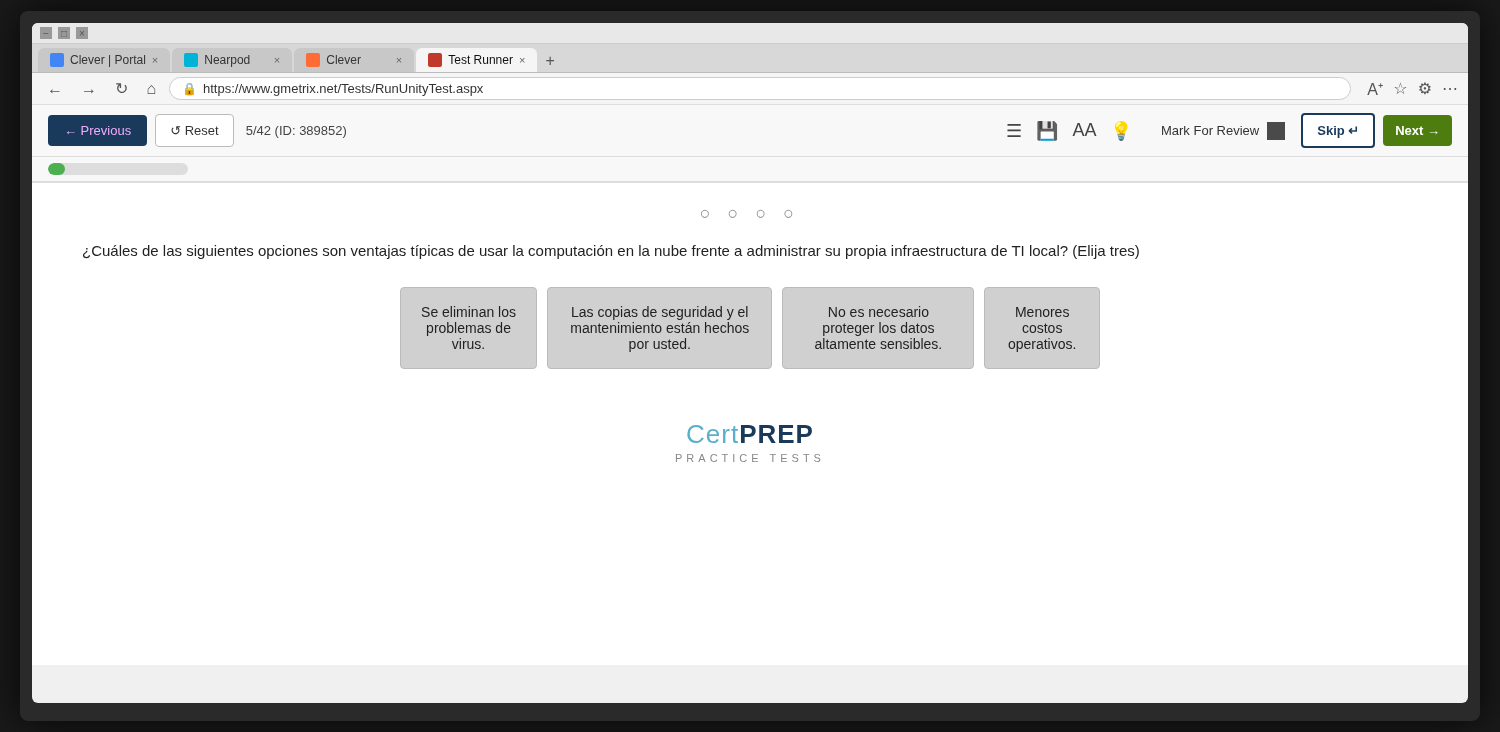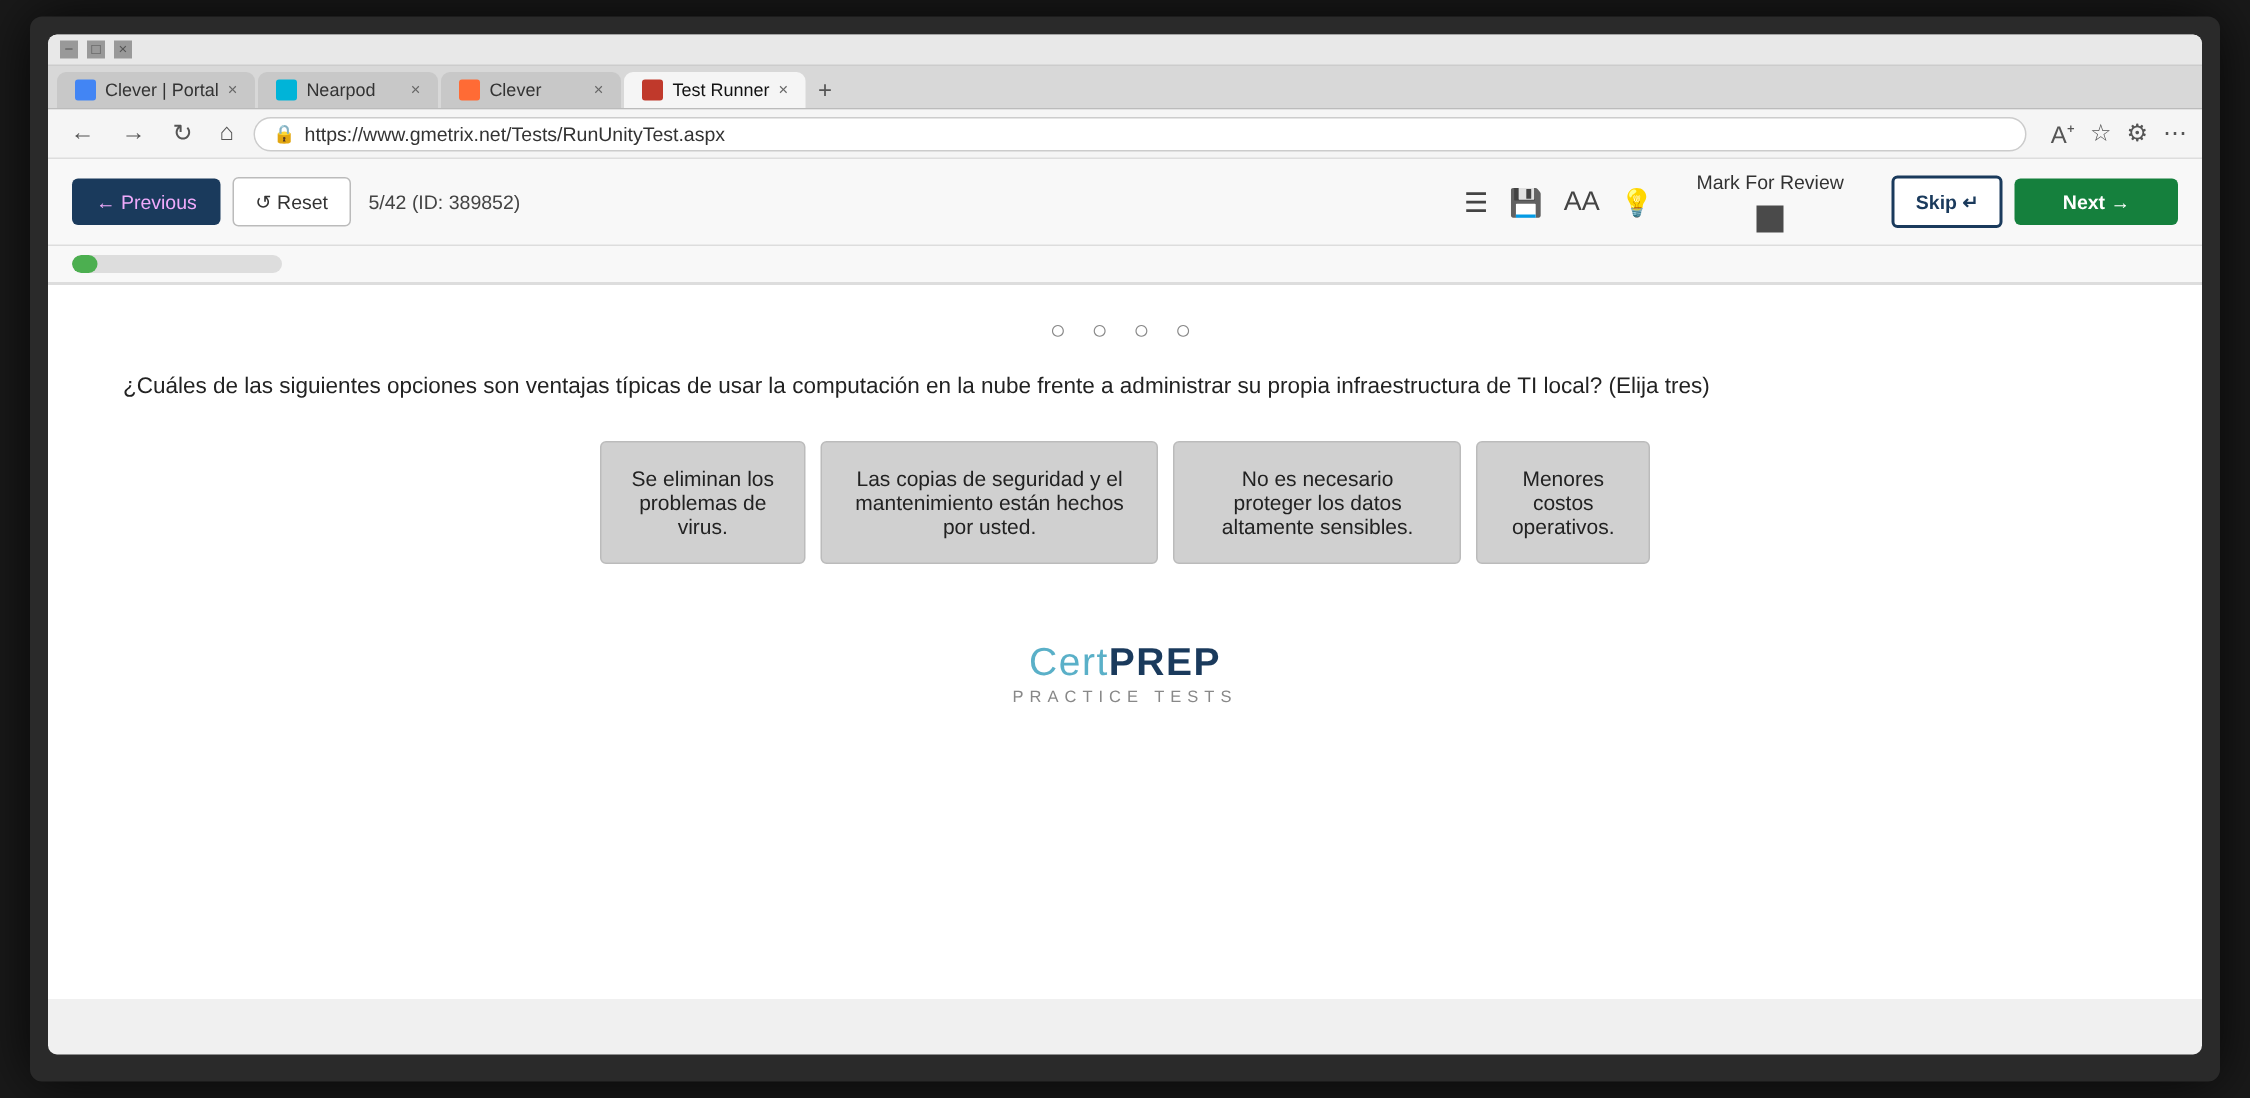--- a/index.html
+++ b/index.html
@@ -217,22 +217,21 @@
       border: none;
       font-size: 18px;
       color: #444;
       cursor: pointer;
     }
 
     .mark-review-area {
       display: flex;
       align-items: center;
       gap: 8px;
-      margin-right: 24px;
-      flex-direction: column;
+      margin-right: 8px;
     }
 
     .mark-label {
       font-size: 13px;
       color: #333;
     }
 
     .mark-checkbox {
       width: 18px;
       height: 18px;
@@ -250,25 +249,25 @@
       font-size: 13px;
       cursor: pointer;
       display: flex;
       align-items: center;
       gap: 5px;
       font-weight: 600;
       text-align: right;
     }
 
     .btn-next {
-      background: #15803d;
+      background: #4d7c0f;
       color: #fff;
       border: none;
       border-radius: 4px;
-      padding: 8px 32px;
+      padding: 8px 12px;
       font-size: 13px;
       cursor: pointer;
       display: flex;
       align-items: center;
       gap: 5px;
       font-weight: 600;
     }
 
     
     .test-toolbar2 {

